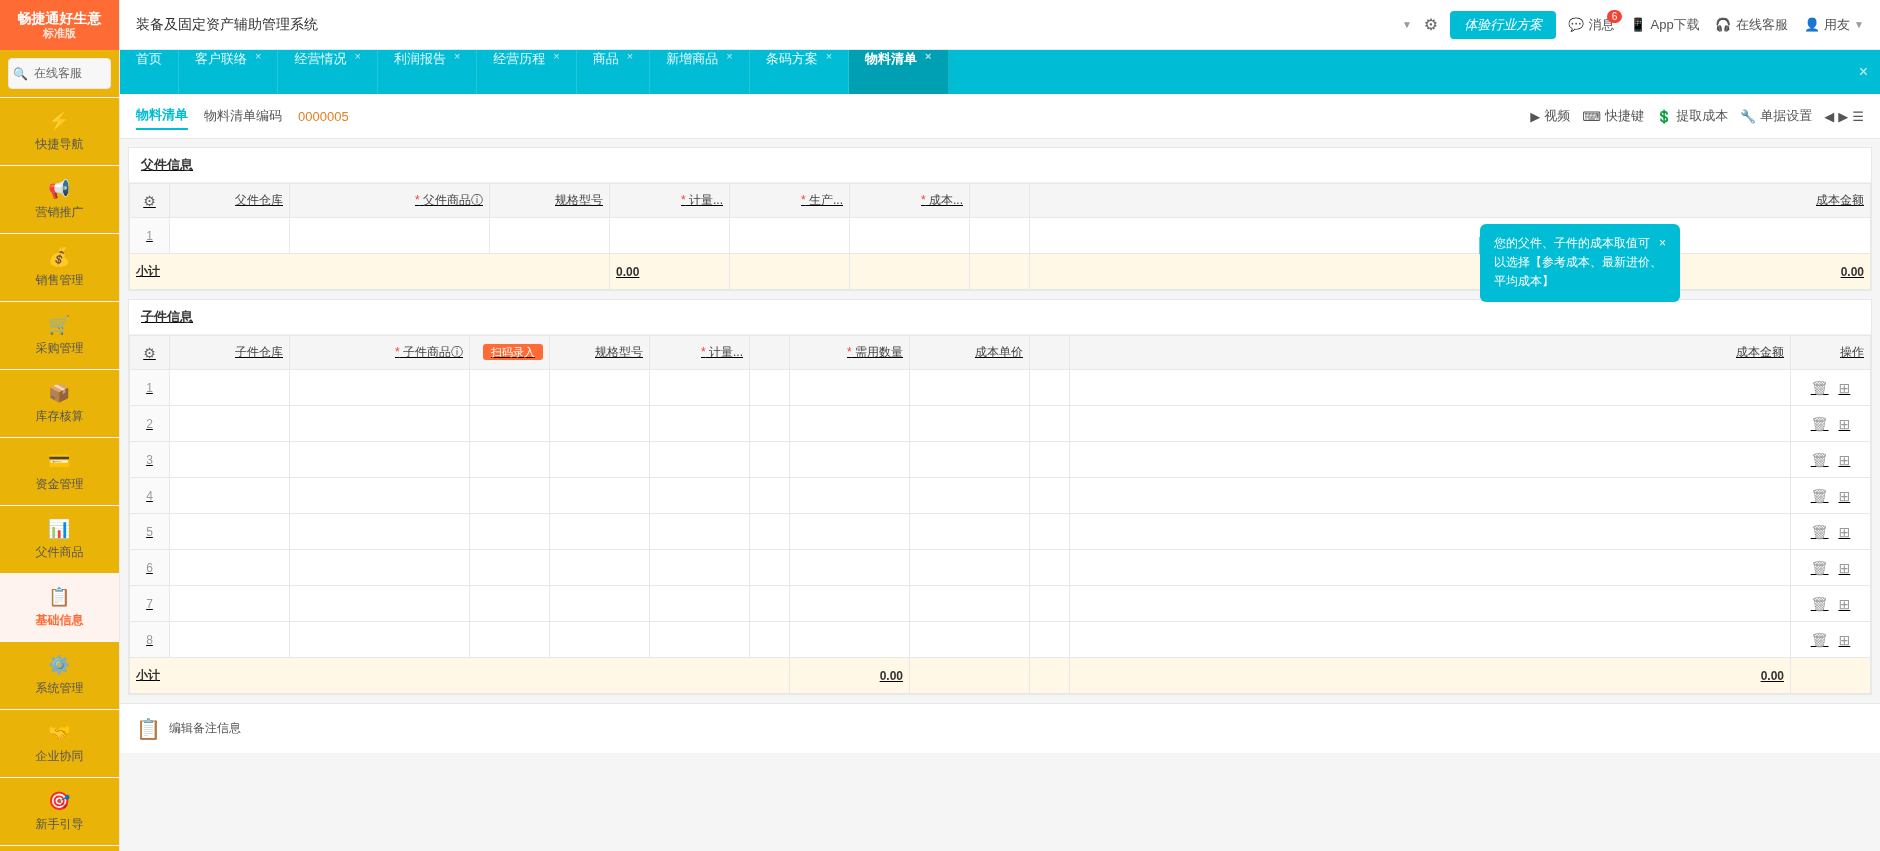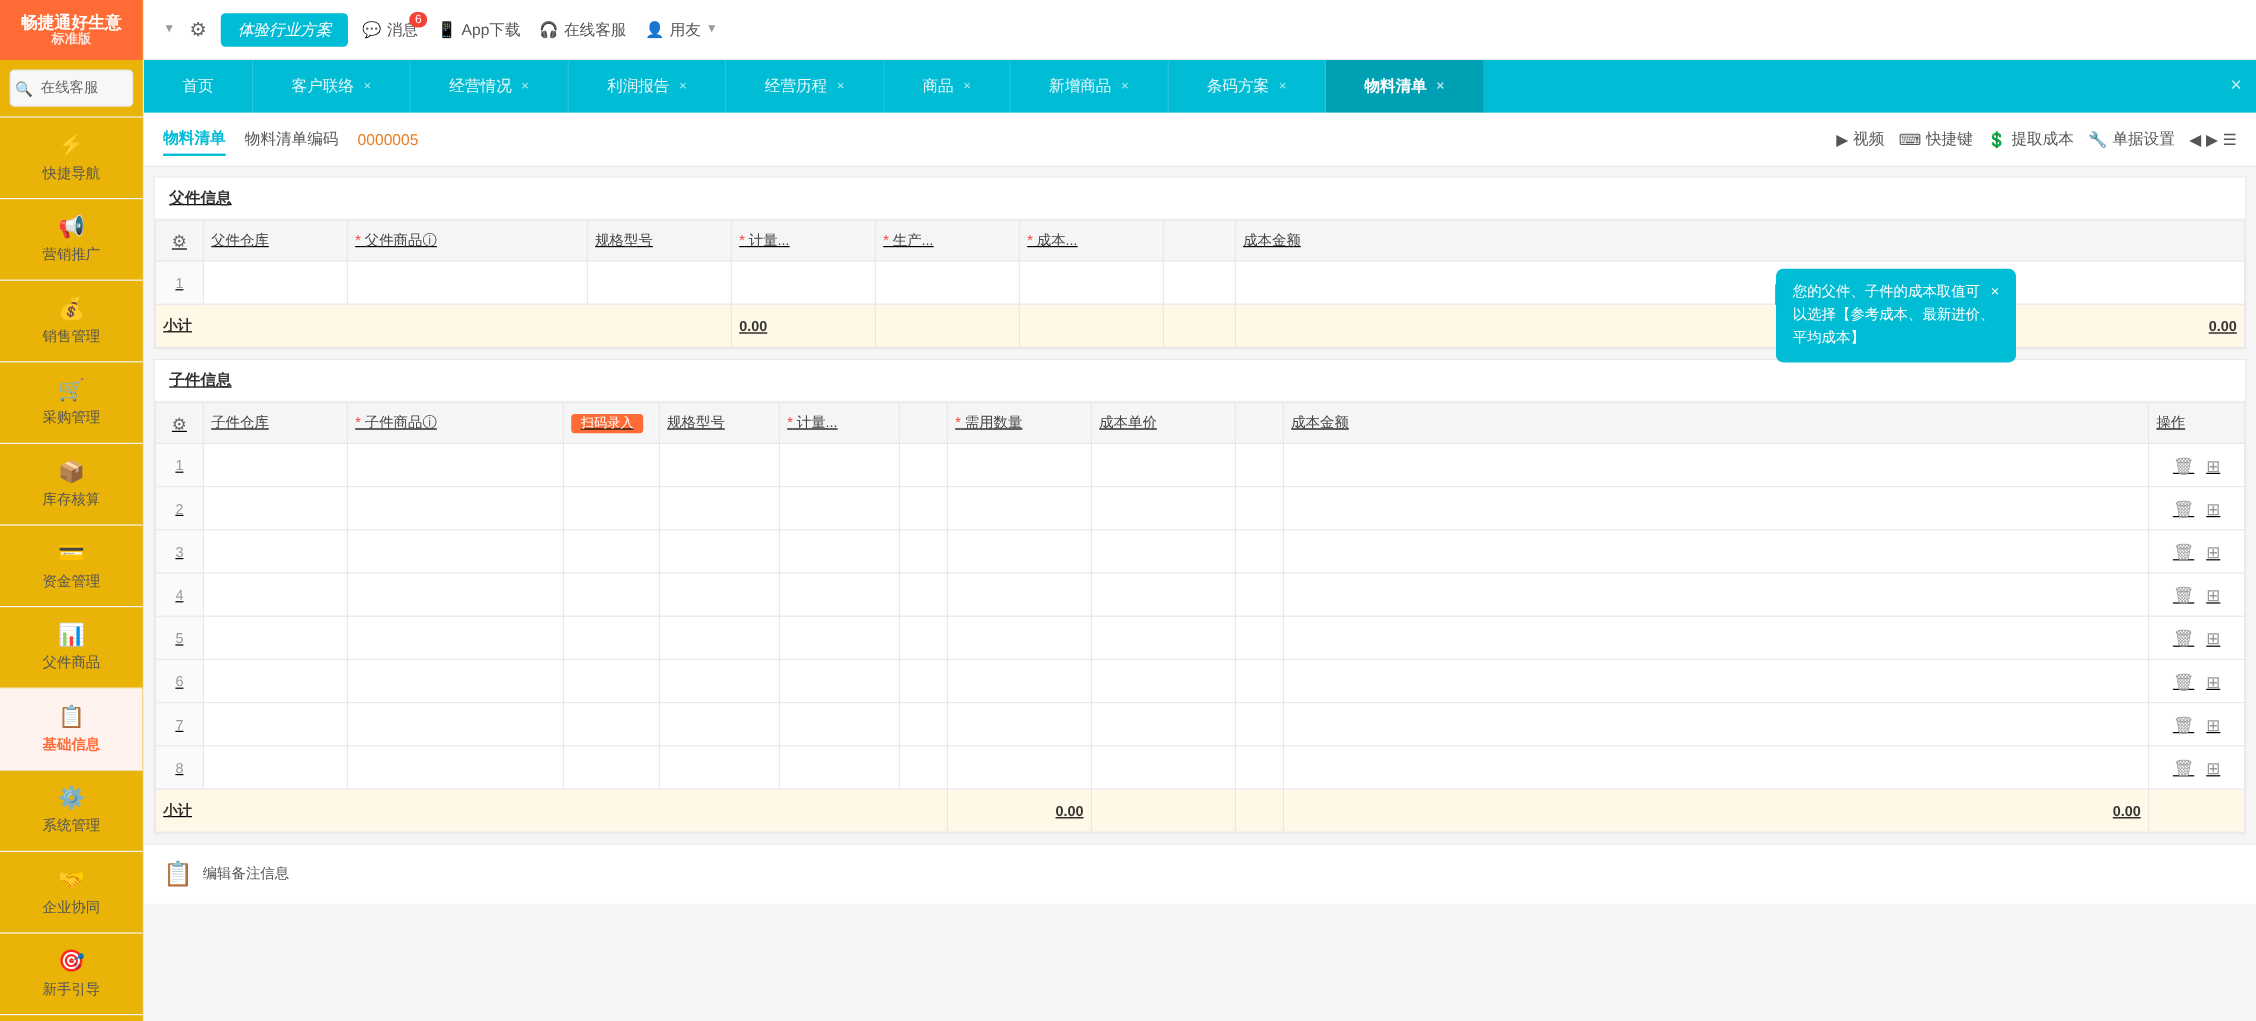--- a/index.html
+++ b/index.html
@@ -125,24 +125,23 @@
     
     .nav-tabs {
       background: #00bcd4;
       display: flex;
       align-items: center;
       flex-shrink: 0;
       height: 44px;
       overflow: hidden;
     }
     .nav-tab {
-      padding: 0 32px;
+      padding: 0 16px;
       height: 44px;
       display: flex;
-      align-items: center;
       color: rgba(255,255,255,0.9);
       cursor: pointer;
       font-size: 13px;
       gap: 4px;
       white-space: nowrap;
       border-right: 1px solid rgba(255,255,255,0.15);
     }
     .nav-tab.active { background: rgba(0,0,0,0.15); color: #fff; font-weight: bold; }
     .nav-tab .close-x { font-size: 11px; color: rgba(255,255,255,0.7); margin-left: 4px; }
     .nav-end-close { margin-left: auto; padding: 0 12px; color: rgba(255,255,255,0.8); cursor: pointer; font-size: 16px; }
@@ -209,21 +208,21 @@
 
     
     table {
       width: 100%;
       border-collapse: collapse;
       font-size: 12px;
     }
     th {
       background: #f5f5f5;
       padding: 8px 6px;
-      text-align: left;
+      text-align: right;
       color: #444;
       border: 1px solid #e8e8e8;
       white-space: nowrap;
       font-weight: normal;
     }
     td {
       padding: 6px 6px;
       border: 1px solid #e8e8e8;
       color: #333;
       height: 36px;
@@ -359,20 +358,21 @@
     <div class="sidebar-item">
       <span class="sidebar-icon">🎯</span>
       <span>新手引导</span>
     </div>
   </div>
 </div>
 
 <div class="main">
 
   <div class="top-header">
+    <span class="system-title">装备及固定资产辅助管理系统</span>
     <span class="dropdown-arrow">▼</span>
     <span class="gear-icon">⚙</span>
     <button class="header-btn header-btn-trial">体验行业方案</button>
     <div class="header-right">
       <div class="header-right-item" style="position:relative;">
         <span>💬</span>
         <span>消息</span>
         <span class="badge">6</span>
       </div>
       <div class="header-right-item">

